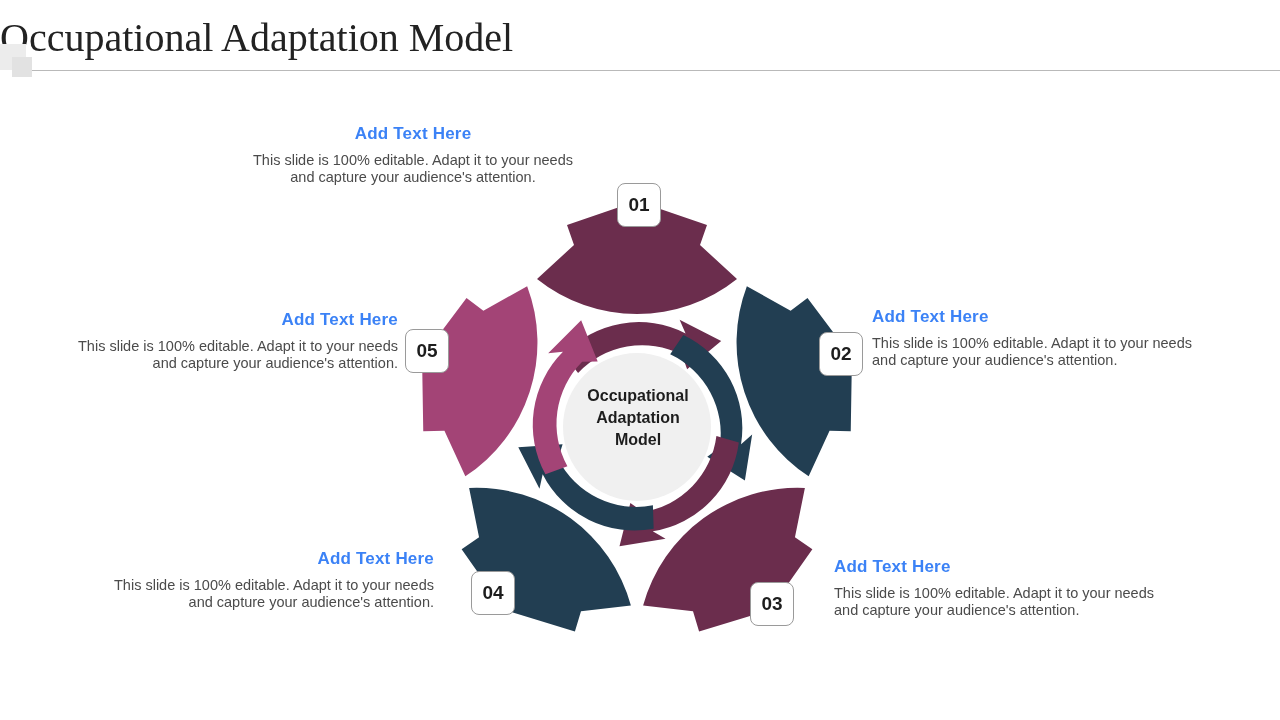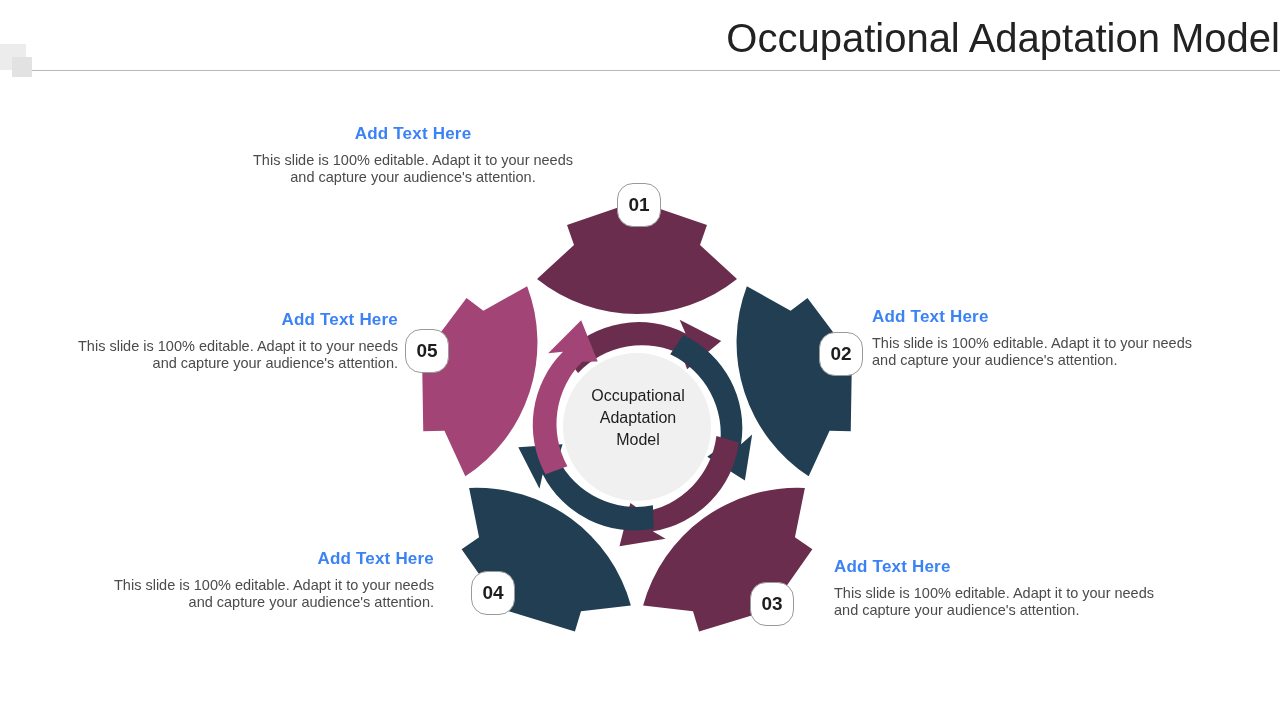--- a/index.html
+++ b/index.html
@@ -15,26 +15,27 @@
     font-family: "Liberation Sans", sans-serif;
     color: #3a3a3a;
   }
 
   
   #slide-title {
     position: absolute;
     top: 12px;
     left: 0;
     width: 1280px;
-    text-align: right;
+    text-align: left;
     font-size: 40px;
     font-weight: 400;
     color: #222222;
     letter-spacing: 0px;
     line-height: 52px;
+    font-family: Liberation Serif, serif;
   }
   #header-rule {
     position: absolute;
     top: 70px;
     left: 18px;
     width: 1262px;
     height: 1px;
     background: #b9b9b9;
   }
   .deco-square {
@@ -64,21 +65,21 @@
     height: 490px;
   }
   #diagram svg { display: block; }
 
   
   .badge {
     position: absolute;
     width: 44px;
     height: 44px;
     border: 1px solid #9a9a9a;
-    border-radius: 16px;
+    border-radius: 8px;
     background: #ffffff;
     box-sizing: border-box;
     display: flex;
     align-items: center;
     justify-content: center;
     font-size: 19px;
     font-weight: bold;
     color: #1d1d1d;
     z-index: 5;
   }
@@ -117,21 +118,21 @@
   #text-05 { left: 68px; top: 310px; }
 
   
   #center-label {
     position: absolute;
     left: 562px;
     top: 385px;
     width: 152px;
     text-align: center;
     font-size: 16px;
-    font-weight: normal;
+    font-weight: bold;
     line-height: 22px;
     color: #1d1d1d;
     z-index: 3;
   }
 </style>
 </head>
 <body>
 
 <div id="slide-title">Occupational Adaptation Model</div>
 

